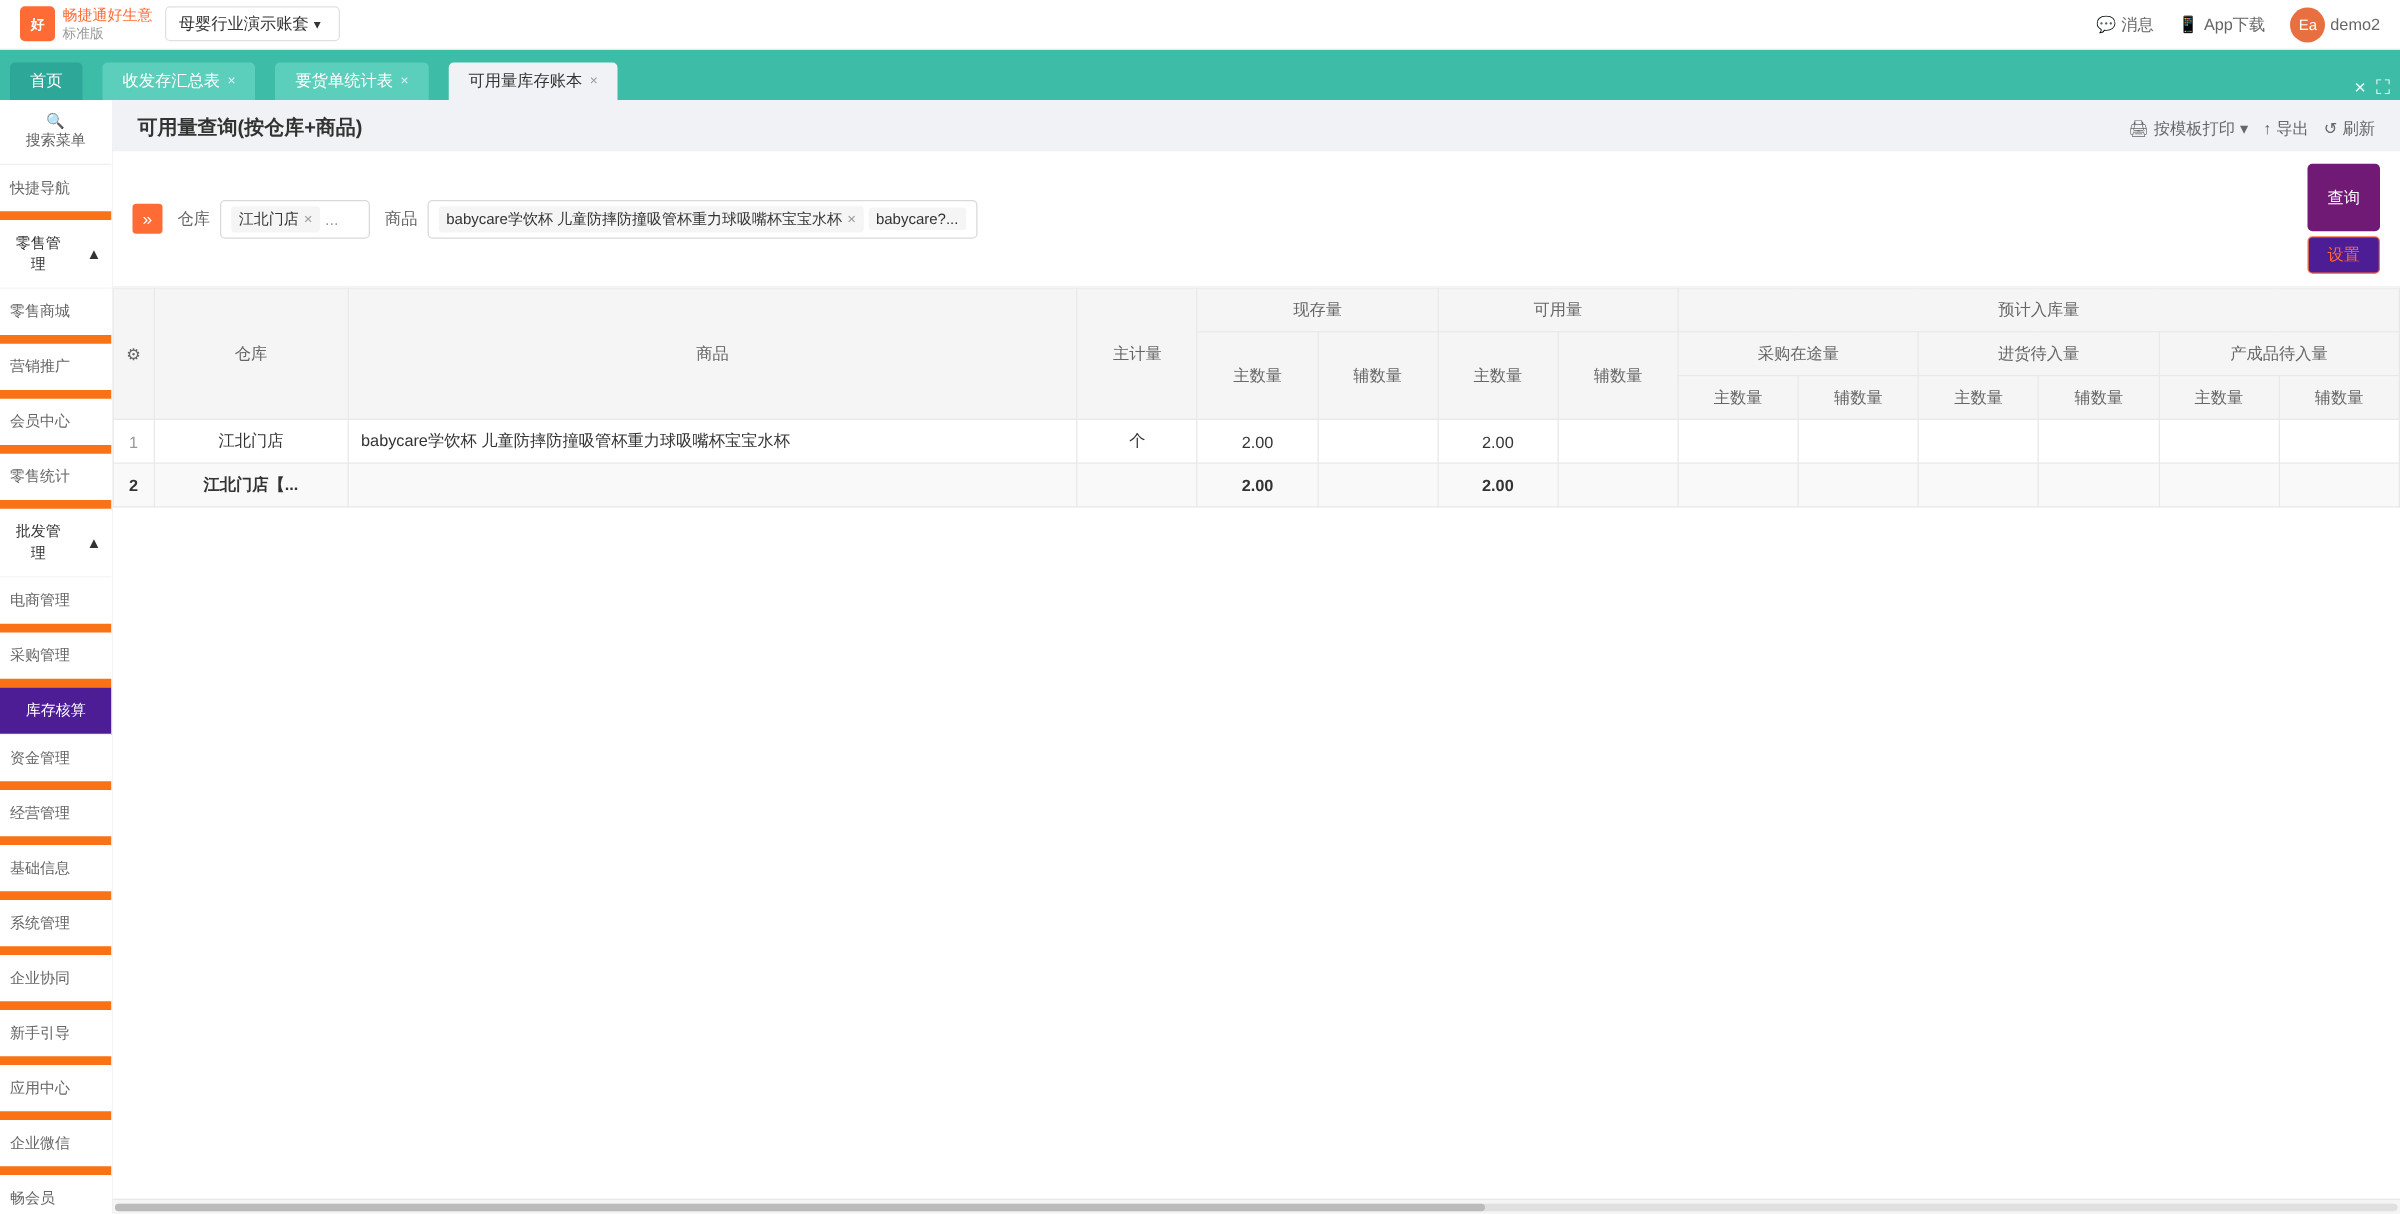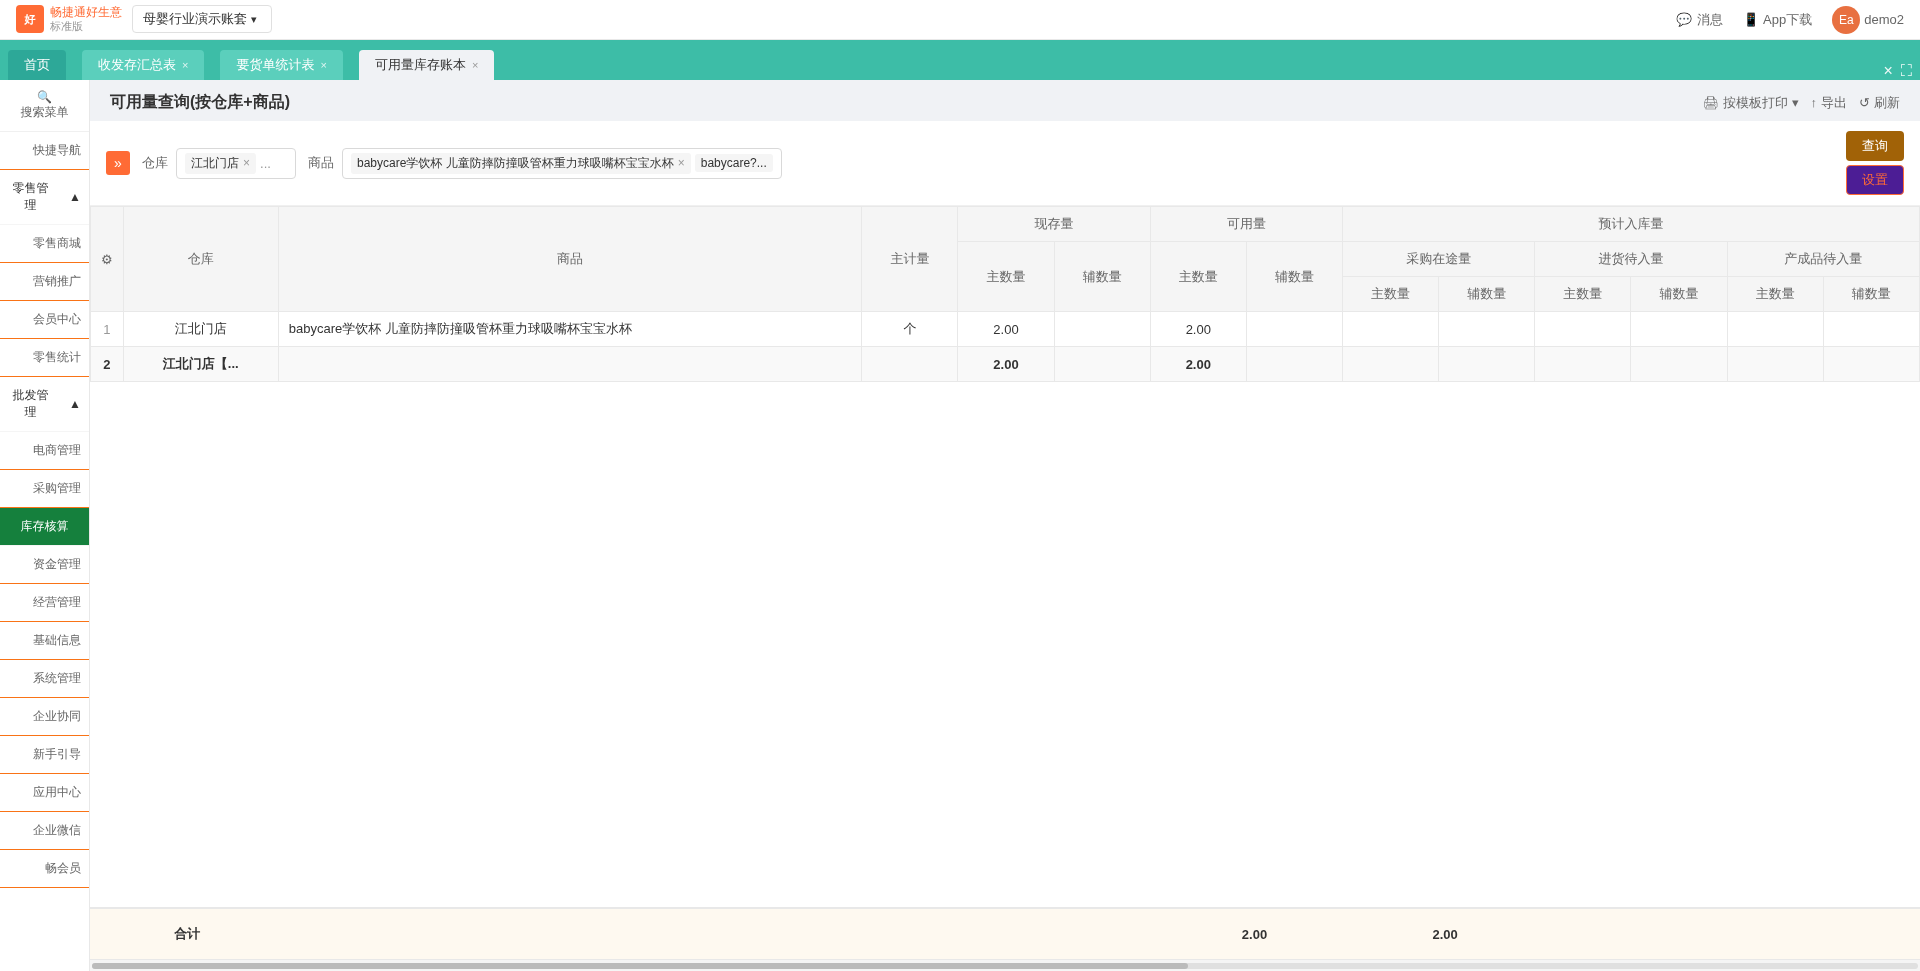--- a/index.html
+++ b/index.html
@@ -27,38 +27,38 @@
     .nav-tab.active .close-btn { color: #999; }
     .nav-right { margin-left: auto; display: flex; align-items: center; gap: 8px; }
     .nav-action-btn { color: white; cursor: pointer; font-size: 16px; opacity: 0.9; }
 
     
     .main-layout { display: flex; flex: 1; overflow: hidden; }
 
     
     .sidebar { width: 90px; background: #fff; border-right: 1px solid #e8e8e8; display: flex; flex-direction: column; flex-shrink: 0; overflow-y: auto; }
     .sidebar-search { padding: 10px 8px; font-size: 12px; color: #666; cursor: pointer; text-align: center; border-bottom: 1px solid #f0f0f0; }
-    .sidebar-nav-item { padding: 10px 8px; font-size: 12px; color: #666; cursor: pointer; text-align: right; border-bottom: 1px solid #f97316; }
+    .sidebar-nav-item { padding: 10px 8px; font-size: 12px; color: #666; cursor: pointer; text-align: left; border-bottom: 7px solid #f97316; }
     .sidebar-section { padding: 10px 8px; font-size: 12px; color: #333; cursor: pointer; text-align: center; border-bottom: 1px solid #f5f5f5; display: flex; align-items: center; justify-content: center; gap: 16px; }
-    .sidebar-section.active { background: #15803d; color: white; }
+    .sidebar-section.active { background: #4c1d95; color: white; }
 
     
     .content { flex: 1; display: flex; flex-direction: column; overflow: hidden; background: #f0f2f5; }
     .page-header { background: #f0f2f5; padding: 12px 20px 8px; display: flex; align-items: center; justify-content: space-between; flex-shrink: 0; }
     .page-title { font-size: 16px; font-weight: bold; color: #333; }
     .page-actions { display: flex; align-items: center; gap: 12px; font-size: 13px; color: #666; }
     .page-action-btn { display: flex; align-items: center; gap: 4px; cursor: pointer; color: #666; }
     .expand-btn { width: 24px; height: 24px; background: #ff6b35; color: white; border-radius: 3px; display: flex; align-items: center; justify-content: center; cursor: pointer; font-size: 14px; flex-shrink: 0; }
     .filter-group { display: flex; align-items: center; gap: 8px; }
     .filter-label { font-size: 13px; color: #666; white-space: nowrap; }
     .filter-input { display: flex; align-items: center; gap: 4px; border: 1px solid #d9d9d9; border-radius: 4px; padding: 4px 8px; min-width: 120px; background: white; }
     .filter-tag { background: #f5f5f5; border-radius: 3px; padding: 2px 6px; font-size: 12px; display: flex; align-items: center; gap: 4px; }
     .filter-tag .x { cursor: pointer; color: #999; }
     .filter-dots { color: #999; cursor: pointer; }
-    .btn-query { background: #a16207; color: white; border: none; border-radius: 4px; padding: 6px 16px; cursor: pointer; font-size: 13px; }
+    .btn-query { background: #701a75; color: white; border: none; border-radius: 4px; padding: 18px 16px; cursor: pointer; font-size: 13px; }
     .btn-setting { background: #4c1d95; color: #ff6b35; border: 1px solid #ff6b35; border-radius: 4px; padding: 5px 14px; cursor: pointer; font-size: 13px; }
 
     
     .table-container { flex: 1; overflow: auto; background: white; margin: 0; }
     table { width: 100%; border-collapse: collapse; font-size: 13px; }
     th, td { border: 1px solid #e8e8e8; padding: 8px 10px; text-align: center; white-space: nowrap; }
     th { background: #f5f5f5; color: #666; font-weight: normal; }
     td { color: #333; }
     .row-num { color: #999; }
 
@@ -349,42 +349,20 @@
             <td></td>
             <td></td>
             <td></td>
             <td></td>
             <td></td>
           </tr>
         </tbody>
       </table>
     </div>
 
-    <div style="background:#fef9f0; border-top:2px solid #e8e8e8; padding:8px 0; flex-shrink:0; overflow:hidden;">
-      <table style="width:100%; border-collapse:collapse; font-size:13px;">
-        <tbody>
-          <tr>
-            <td style="width:30px; text-align:center; border:none;"></td>
-            <td style="border:none; text-align:center; font-weight:bold;">合计</td>
-            <td style="min-width:300px; border:none;"></td>
-            <td style="border:none;"></td>
-            <td style="border:none; text-align:center; font-weight:bold;">2.00</td>
-            <td style="border:none;"></td>
-            <td style="border:none; text-align:center; font-weight:bold;">2.00</td>
-            <td style="border:none;"></td>
-            <td style="border:none;"></td>
-            <td style="border:none;"></td>
-            <td style="border:none;"></td>
-            <td style="border:none;"></td>
-            <td style="border:none;"></td>
-            <td style="border:none;"></td>
-          </tr>
-        </tbody>
-      </table>
-    </div>
 
     <div class="scrollbar-area">
       <div class="scrollbar-track">
         <div class="scrollbar-thumb"></div>
       </div>
     </div>
 
   </div>
 </div>
 

